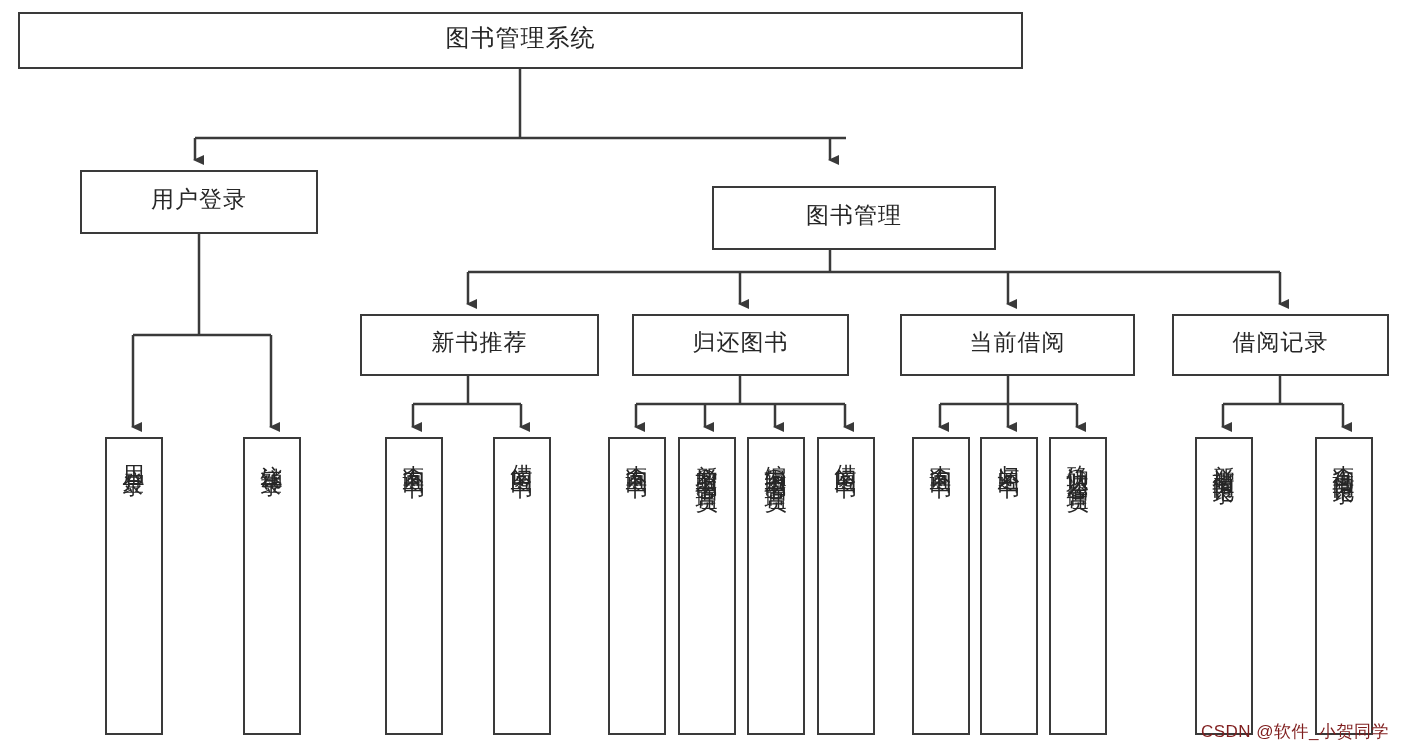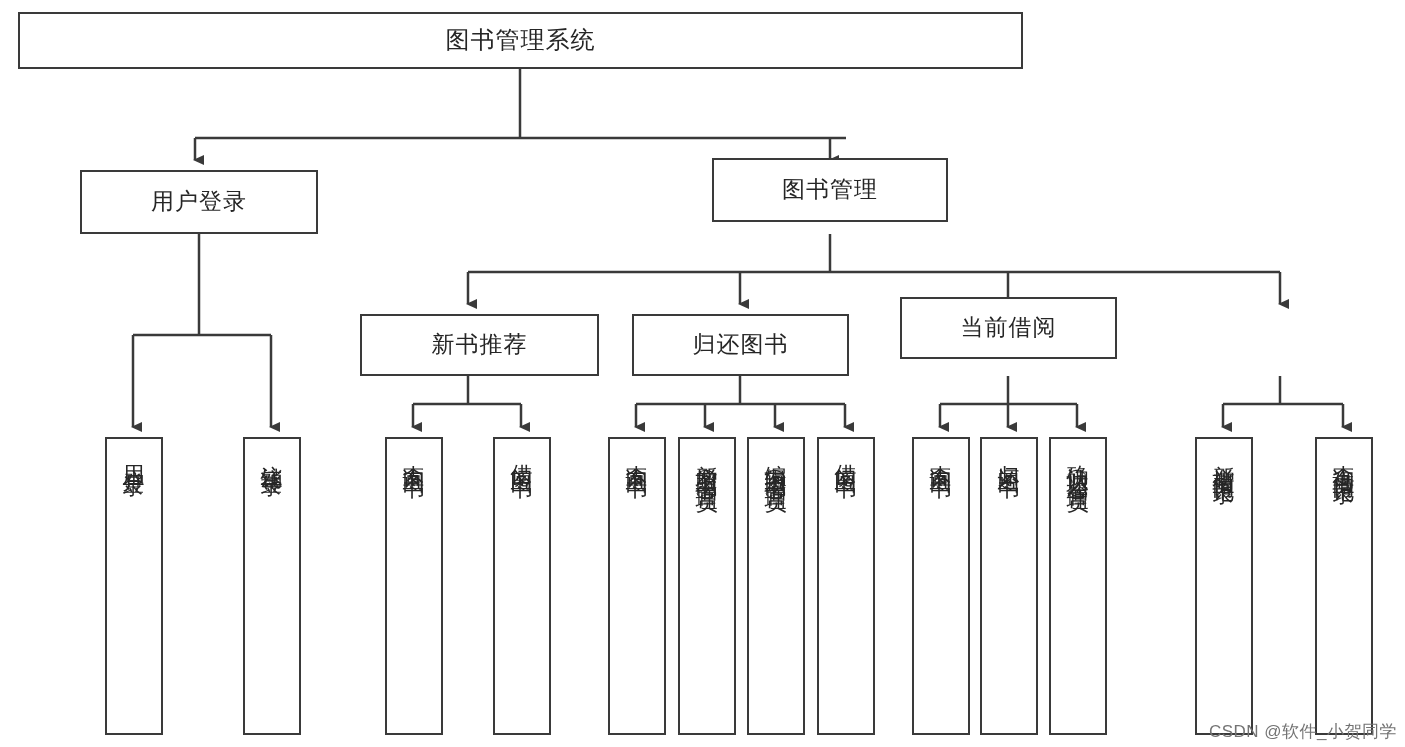--- a/index.html
+++ b/index.html
@@ -33,44 +33,45 @@
     border: 2.5px solid #3a3a3a;
     display: flex;
     align-items: center;
     justify-content: center;
     color: #262626;
   }
   .node.horiz {
     font-size: 23px;
     letter-spacing: 1px;
     line-height: 1.2;
+    font-family: Liberation Mono, monospace;
   }
   .node.root {
     font-size: 24px;
   }
   .node.leaf {
     font-size: 22px;
     padding: 8px 0 8px 0;
     align-items: flex-start;
     justify-content: center;
   }
   .vtext {
     writing-mode: vertical-rl;
     text-orientation: upright;
     letter-spacing: 4px;
     line-height: 1.05;
     white-space: nowrap;
     display: block;
   }
   .watermark {
     position: absolute;
-    right: 8px;
+    right: 16px;
     bottom: 4px;
     font-size: 17px;
-    color: #737373;
+    color: #7f1d1d;
     letter-spacing: 0.5px;
     white-space: nowrap;
   }
 </style>
 </head>
 <body>
 
 <div id="diagram-root">
 
   <svg id="edge-layer" viewBox="0 0 1405 747" width="1405" height="747" xmlns="http://www.w3.org/2000/svg">
@@ -122,28 +123,29 @@
       <path d="M1223,404 L1343,404"></path>
       <path d="M1223,404 L1223,427" marker-end="url(#arrowhead)"></path>
       <path d="M1343,404 L1343,427" marker-end="url(#arrowhead)"></path>
     </g>
   </svg>
 
   <div class="node horiz root" style="left:18px; top:12px; width:1005px; height:57px;">图书管理系统</div>
 
   <div class="node horiz" style="left:80px; top:170px; width:238px; height:64px;">用户登录</div>
 
-  <div class="node horiz" style="left:712px; top:158px; width:236px; height:64px;">图书管理</div>
+  <div class="node horiz" style="left:712px; top:186px; width:284px; height:64px;">图书管理</div>
 
   <div class="node horiz" style="left:360px; top:314px; width:239px; height:62px;">新书推荐</div>
 
   <div class="node horiz" style="left:632px; top:314px; width:217px; height:62px;">归还图书</div>
 
-  <div class="node horiz" style="left:900px; top:297px; width:217px; height:62px;text-align:center;">当前借阅</div>
+  <div class="node horiz" style="left:900px; top:314px; width:235px; height:62px;text-align:center;">当前借阅</div>
 
+  <div class="node horiz" style="left:1172px; top:314px; width:217px; height:62px;">借阅记录</div>
 
   <div class="node leaf" style="left:105px; top:437px; width:58px; height:298px;">
     <span class="vtext">用户登录</span>
   </div>
 
   <div class="node leaf" style="left:243px; top:437px; width:58px; height:298px;">
     <span class="vtext">注销登录</span>
   </div>
 
   <div class="node leaf" style="left:385px; top:437px; width:58px; height:298px;">

